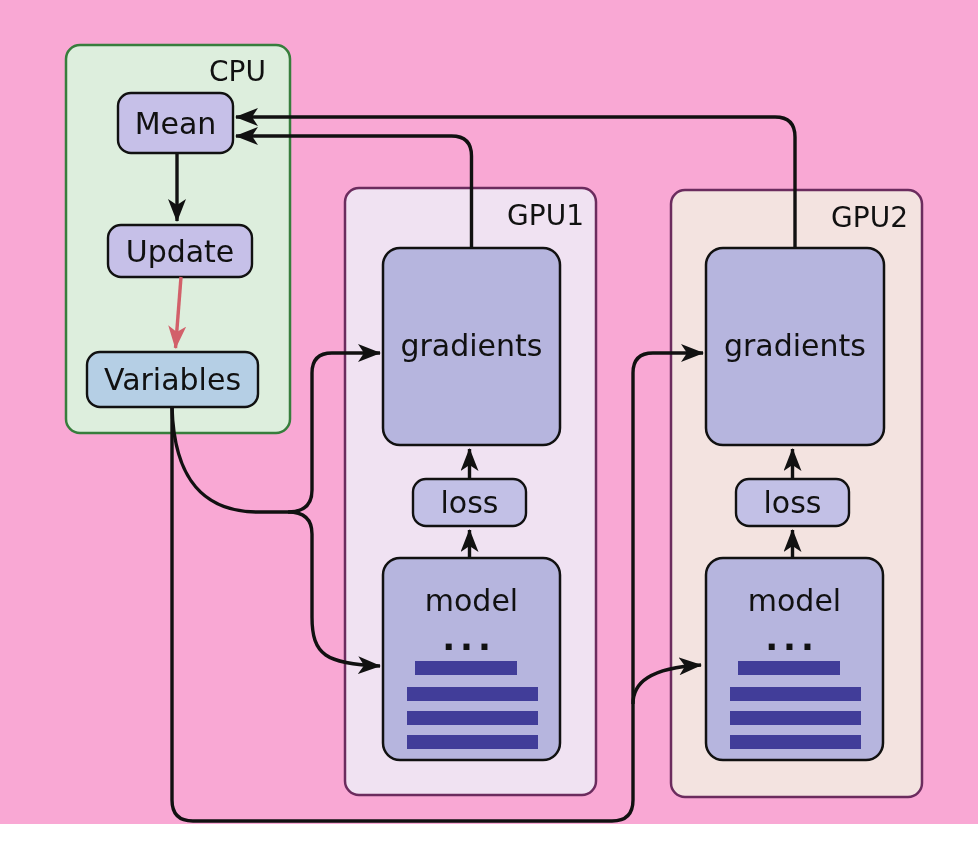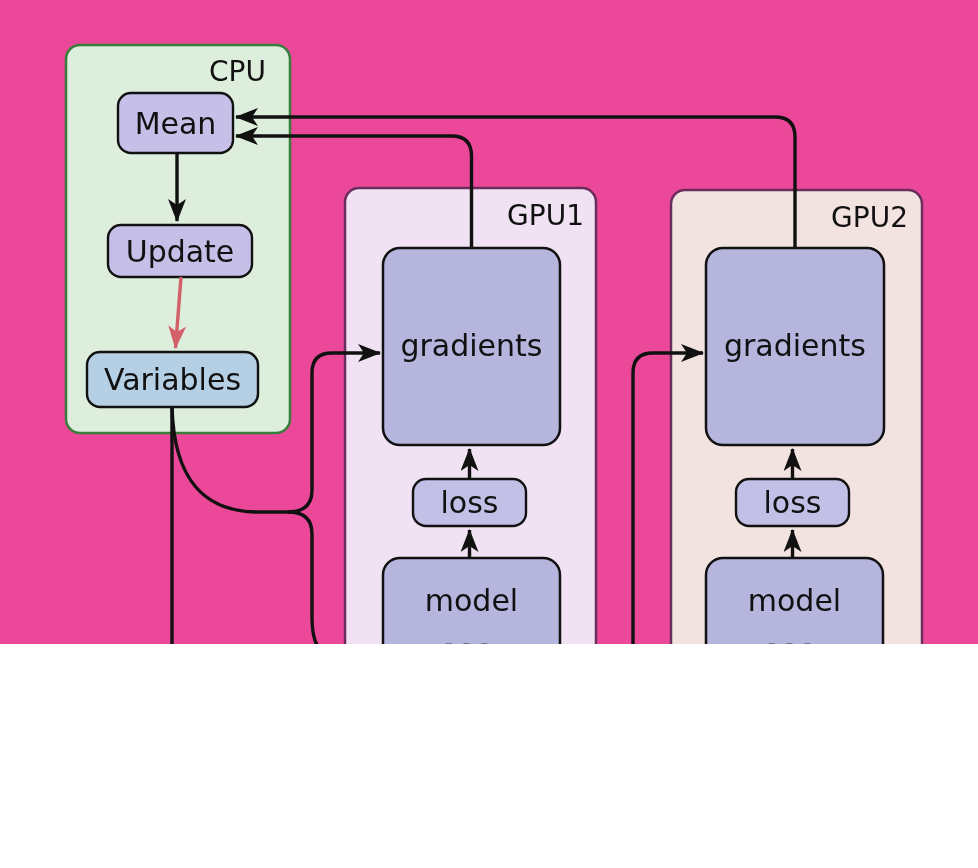--- a/index.html
+++ b/index.html
@@ -4,22 +4,22 @@
 <style>
   html, body {
     margin: 0;
     padding: 0;
     background: #ffffff;
     font-family: "DejaVu Sans", sans-serif;
   }
   .stage {
     position: relative;
     width: 978px;
-    height: 644px;
-    background: #ec4899;
+    height: 824px;
+    background: #f9a8d4;
   }
   svg { display: block; }
   .container-label {
     font-size: 28px;
     fill: #111111;
   }
   .node-label {
     font-size: 30px;
     fill: #111111;
   }

